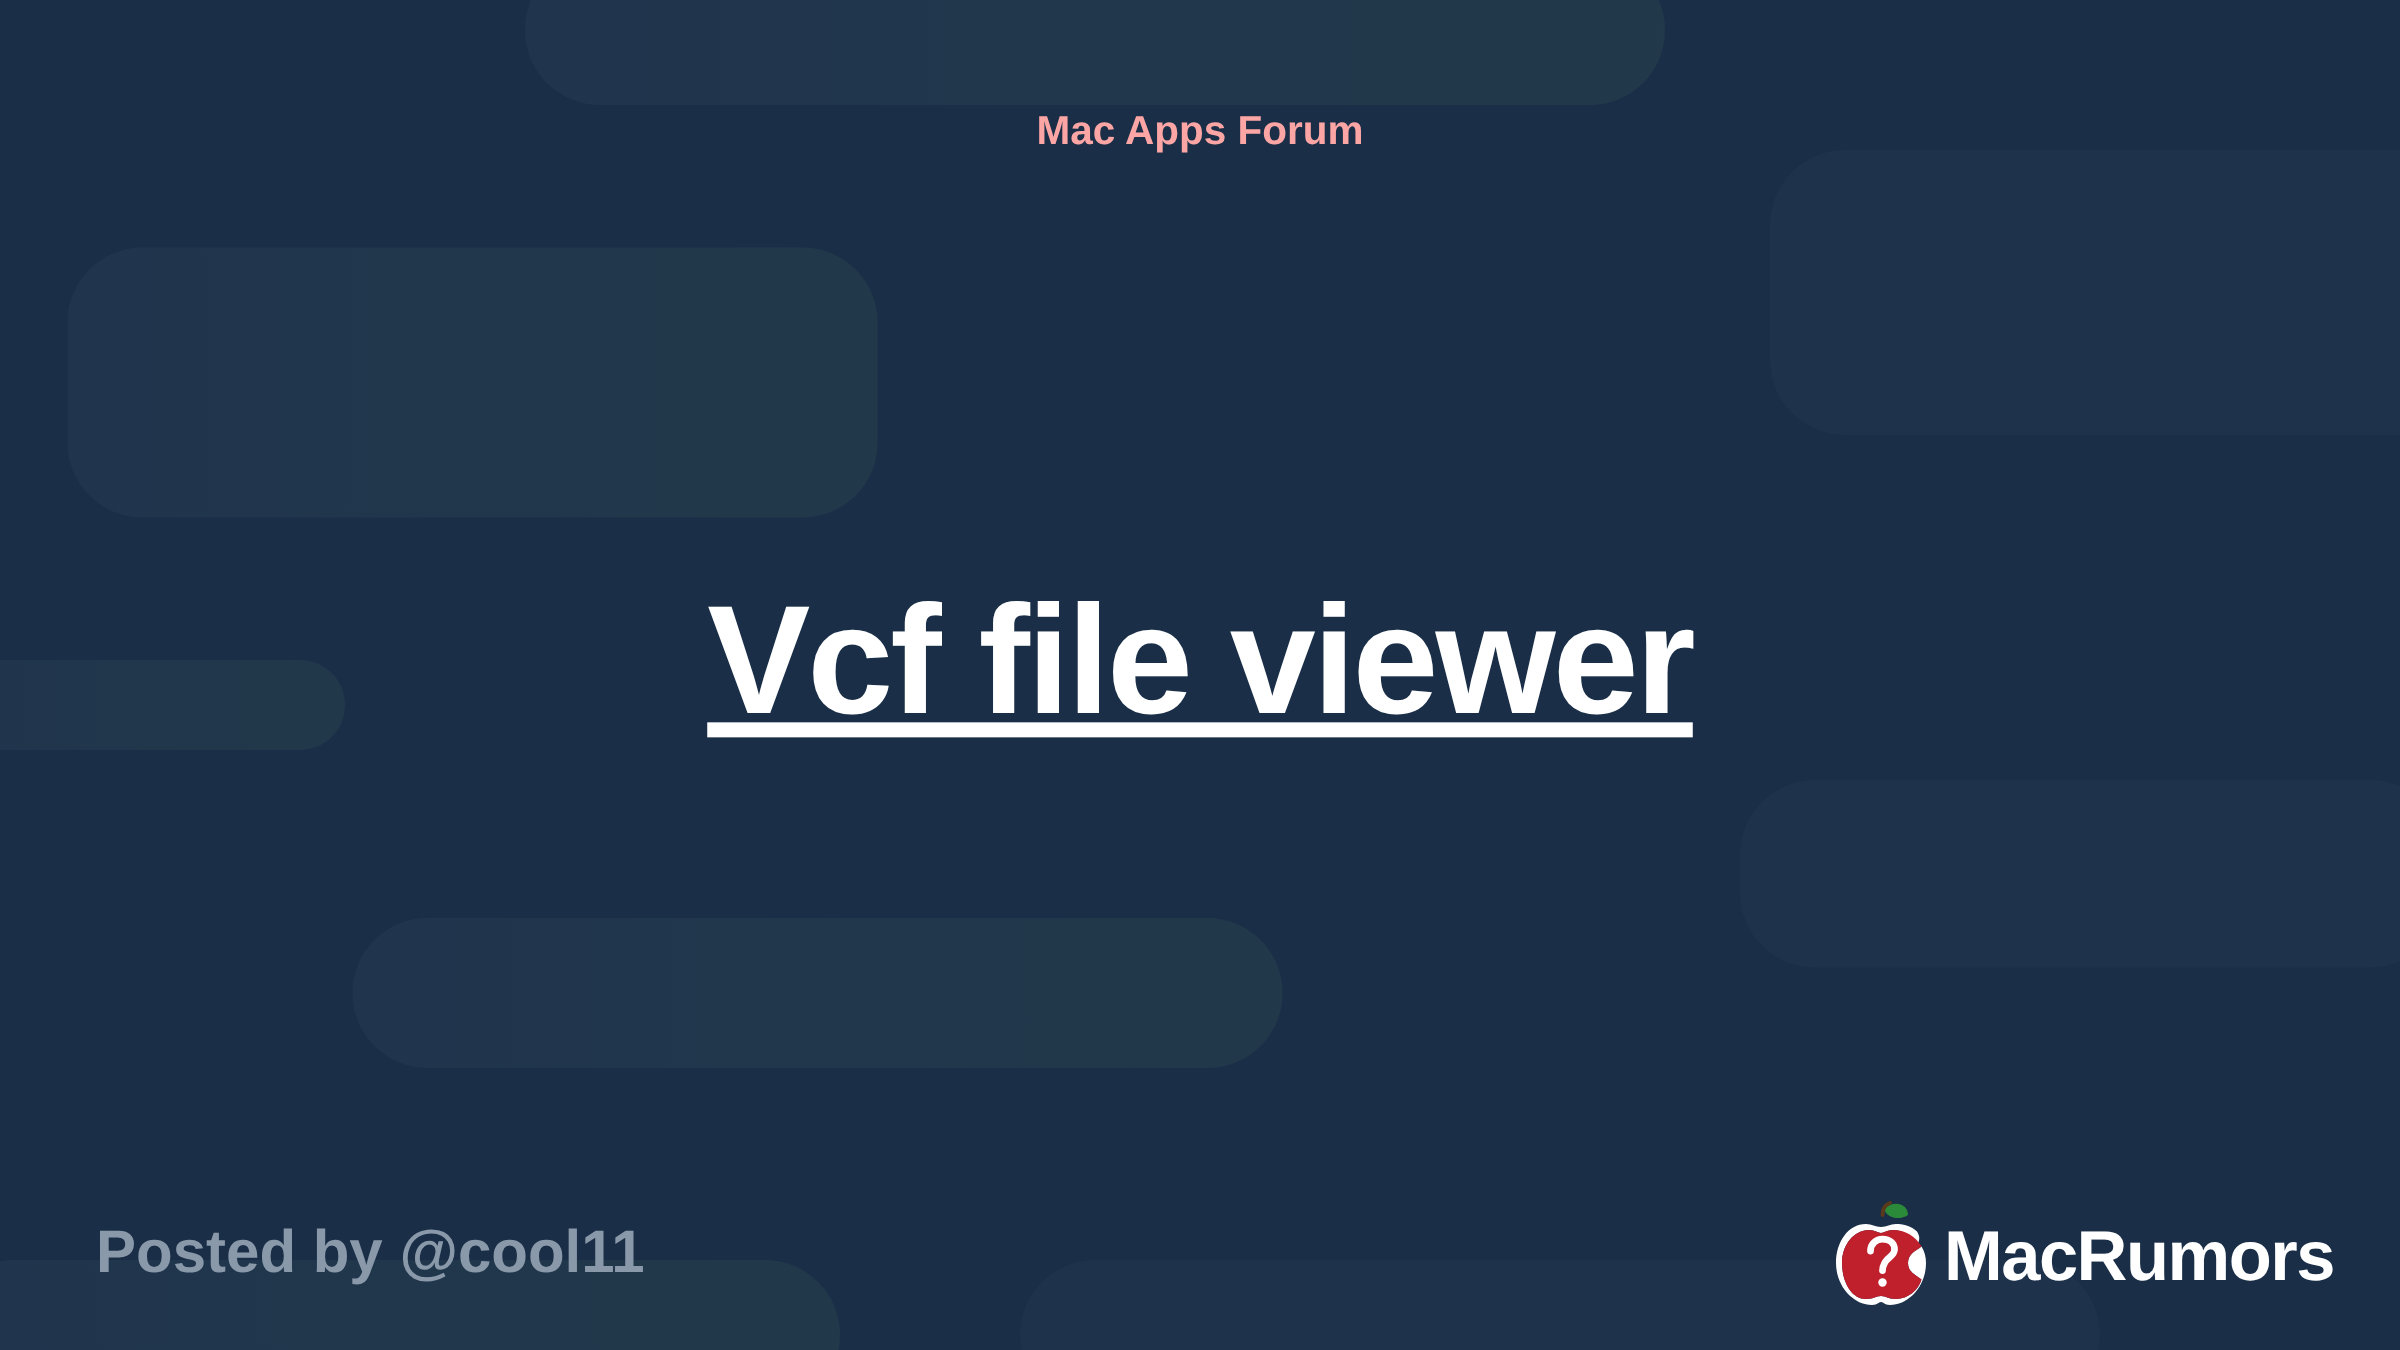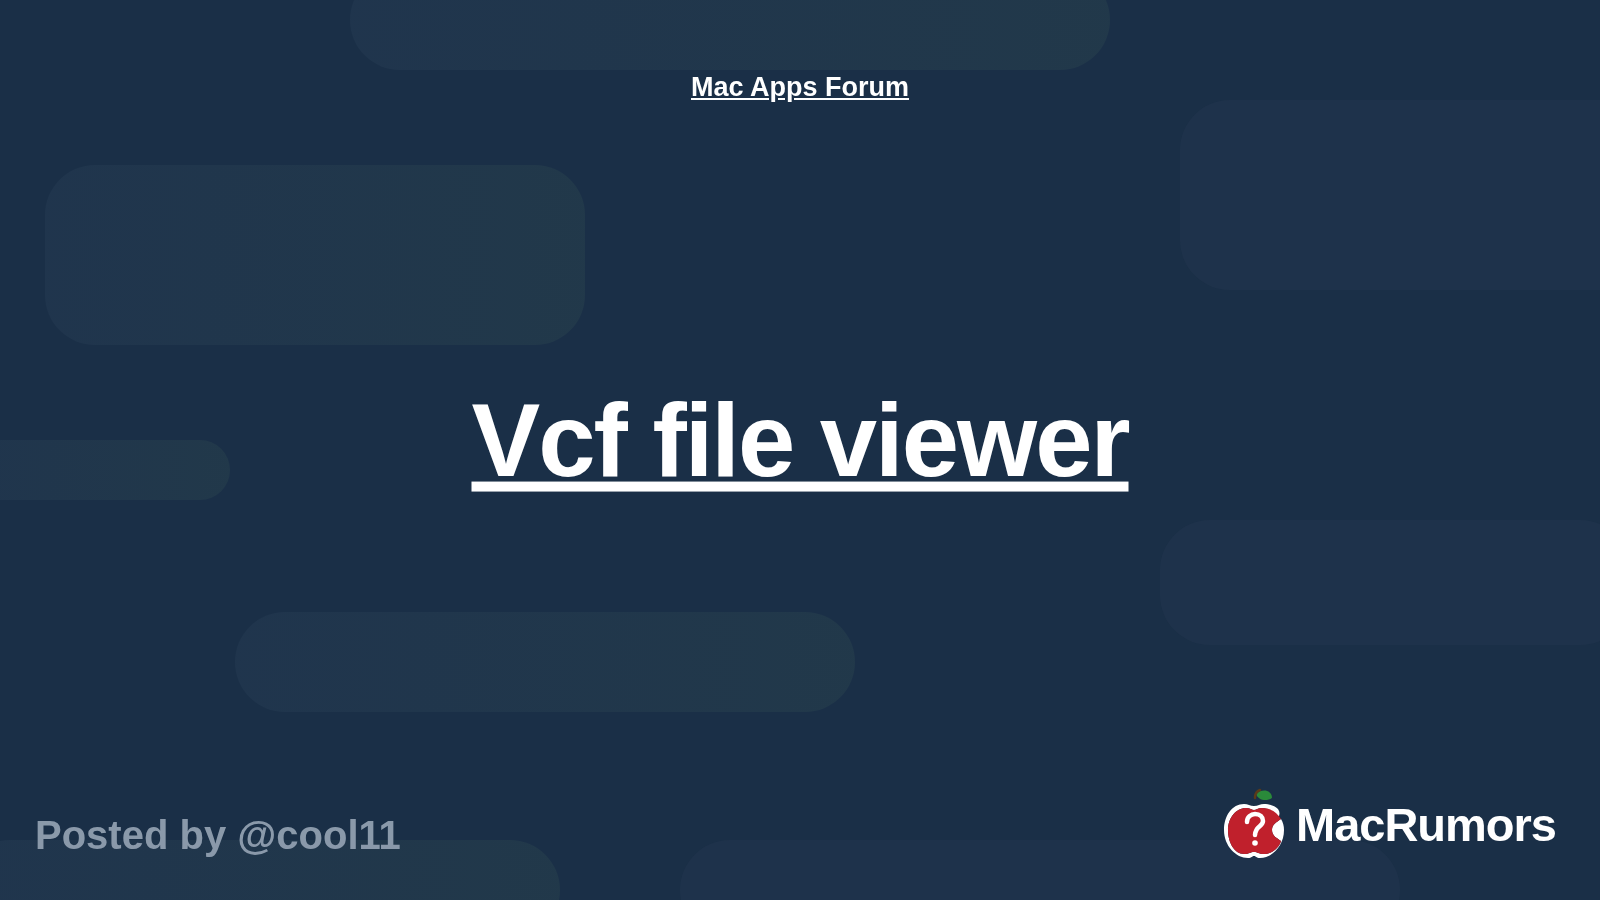--- a/index.html
+++ b/index.html
@@ -39,52 +39,51 @@
   .b7 { top: 840px; left: -40px; width: 600px; height: 100px; }
   
   .b8 { top: 840px; right: 200px; width: 720px; height: 100px; }
 
   .forum-label {
     position: absolute;
     top: 72px;
     left: 0;
     width: 100%;
     text-align: center;
-    color: #ffffff;
+    color: #fca5a5;
     font-size: 27px;
     font-weight: 600;
-    text-decoration: underline;
   }
 
   .title {
     position: absolute;
     top: 50%;
     left: 50%;
     transform: translate(-50%, -58%);
     color: #ffffff;
     font-size: 103px;
     font-weight: 700;
     letter-spacing: -2px;
     white-space: nowrap;
     text-decoration: underline;
   }
 
   .posted-by {
     position: absolute;
-    left: 35px;
+    left: 64px;
     bottom: 42px;
     color: #8a99aa;
     font-size: 40px;
     font-weight: 600;
   }
 
   .brand {
     position: absolute;
     right: 44px;
-    bottom: 40px;
+    bottom: 28px;
     display: flex;
     align-items: center;
     gap: 10px;
   }
   .brand-text {
     color: #ffffff;
     font-size: 47px;
     font-weight: 700;
     letter-spacing: -1px;
   }

